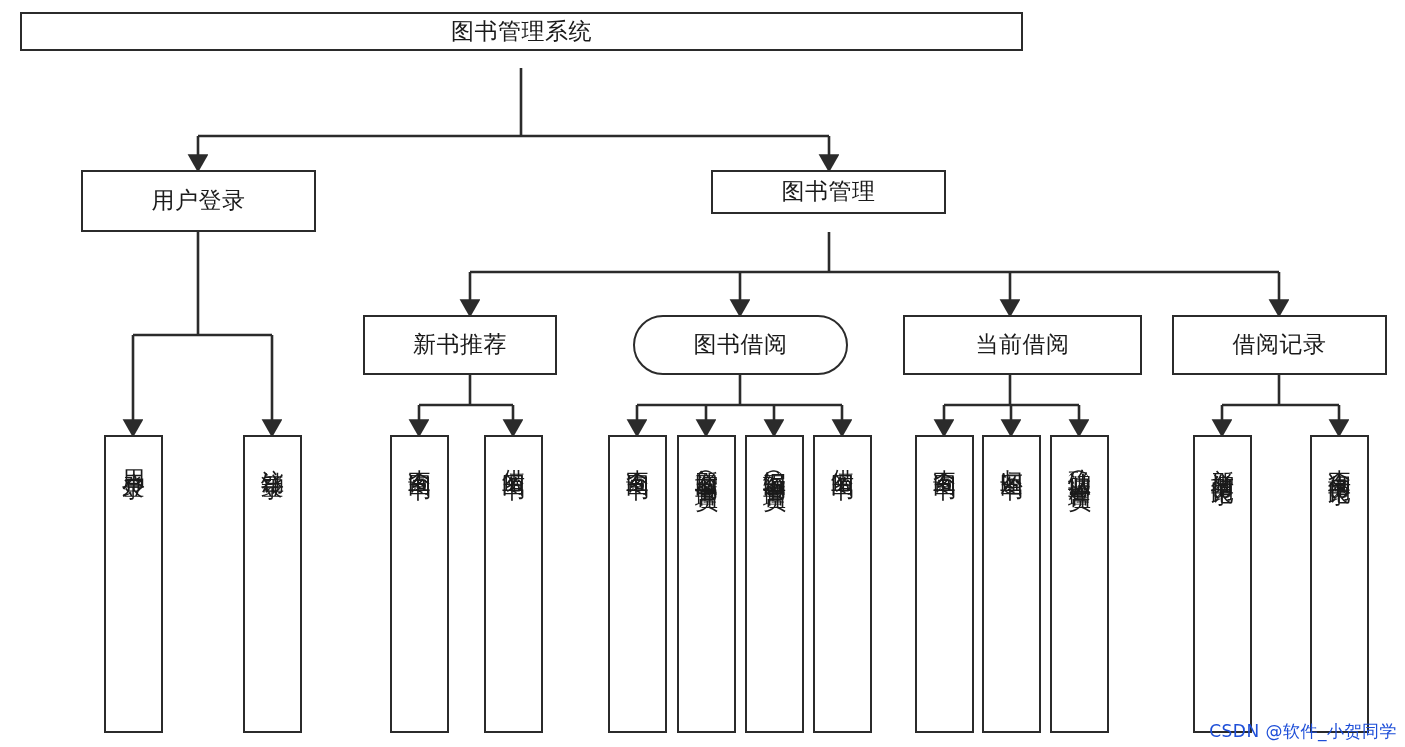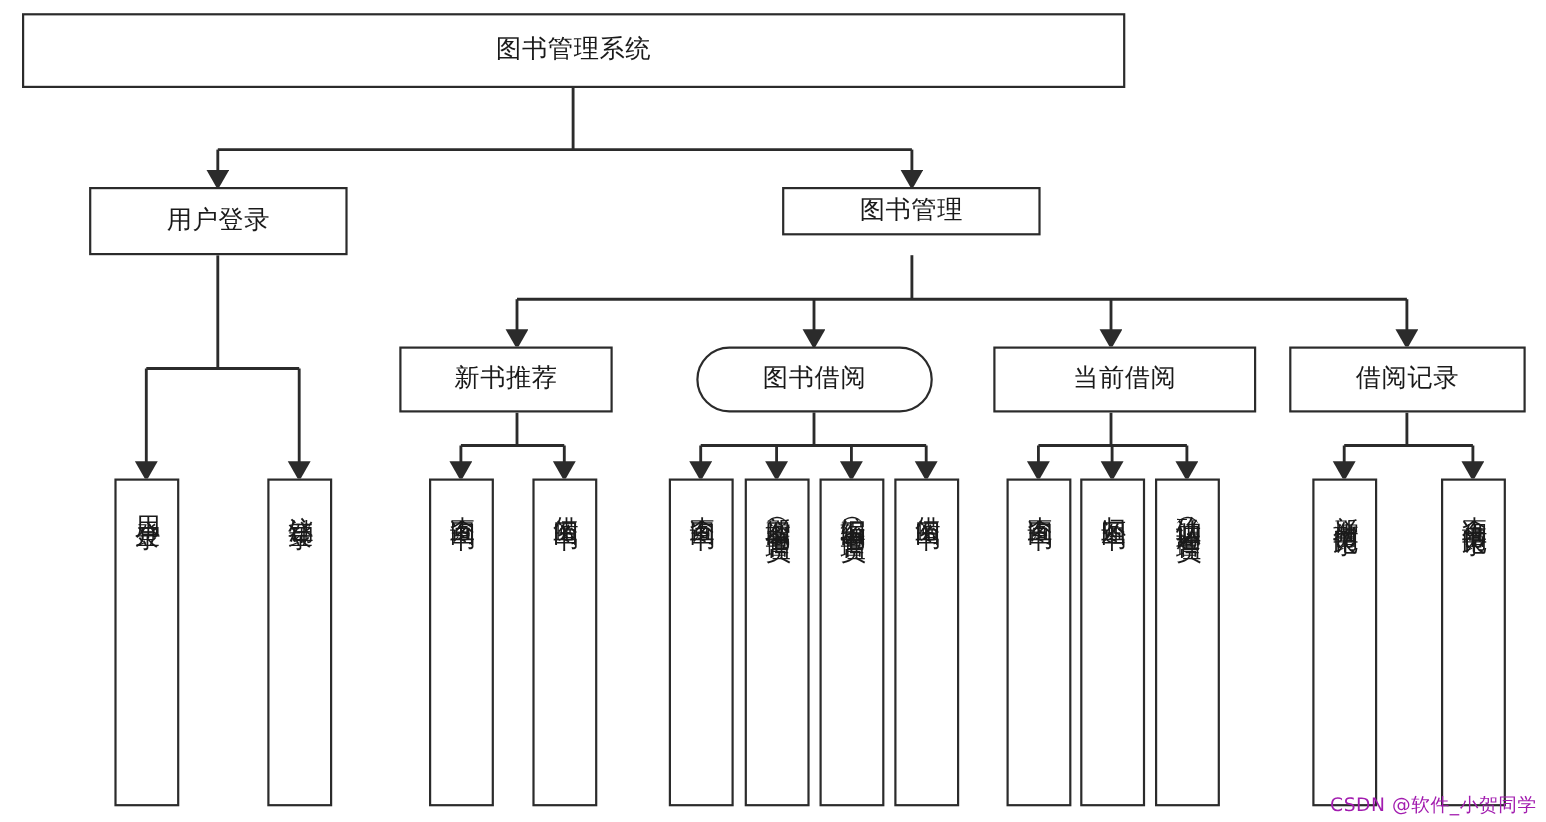--- a/index.html
+++ b/index.html
@@ -58,21 +58,21 @@
     text-orientation: upright;
     font-size: 23px;
     letter-spacing: 3px;
     line-height: 1;
   }
   #watermark {
     position: absolute;
     right: 8px;
     bottom: 4px;
     font-size: 17px;
-    color: #a21caf;
+    color: #1d4ed8;
     letter-spacing: 0.5px;
     z-index: 5;
     white-space: nowrap;
   }
 </style>
 </head>
 <body>
 
 <div id="diagram-root">
 
@@ -119,21 +119,21 @@
       <path d="M1011,405 L1011,425" marker-end="url(#arrowhead)"></path>
       <path d="M1079,405 L1079,425" marker-end="url(#arrowhead)"></path>
 
       <path d="M1279,375 L1279,405"></path>
       <path d="M1222,405 L1339,405"></path>
       <path d="M1222,405 L1222,425" marker-end="url(#arrowhead)"></path>
       <path d="M1339,405 L1339,425" marker-end="url(#arrowhead)"></path>
     </g>
   </svg>
 
-  <div class="node root horizontal" style="left:20px; top:12px; width:1003px; height:68px;">
+  <div class="node root horizontal" style="left:20px; top:12px; width:1003px; height:39px;">
     <span class="node-label">图书管理系统</span>
   </div>
 
   <div class="node horizontal" style="left:81px; top:170px; width:235px; height:62px;">
     <span class="node-label">用户登录</span>
   </div>
   <div class="node horizontal" style="left:711px; top:170px; width:235px; height:44px;">
     <span class="node-label">图书管理</span>
   </div>
 

